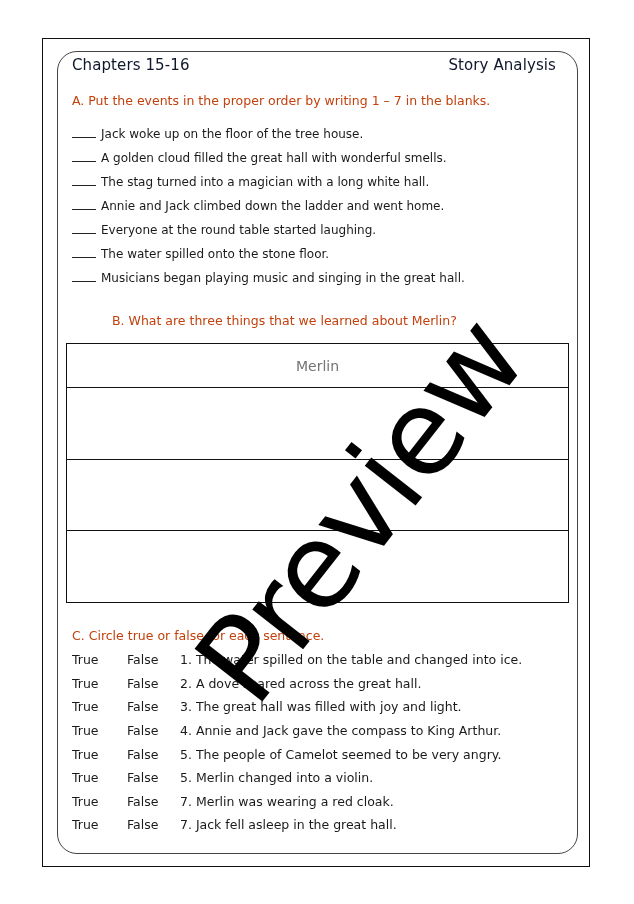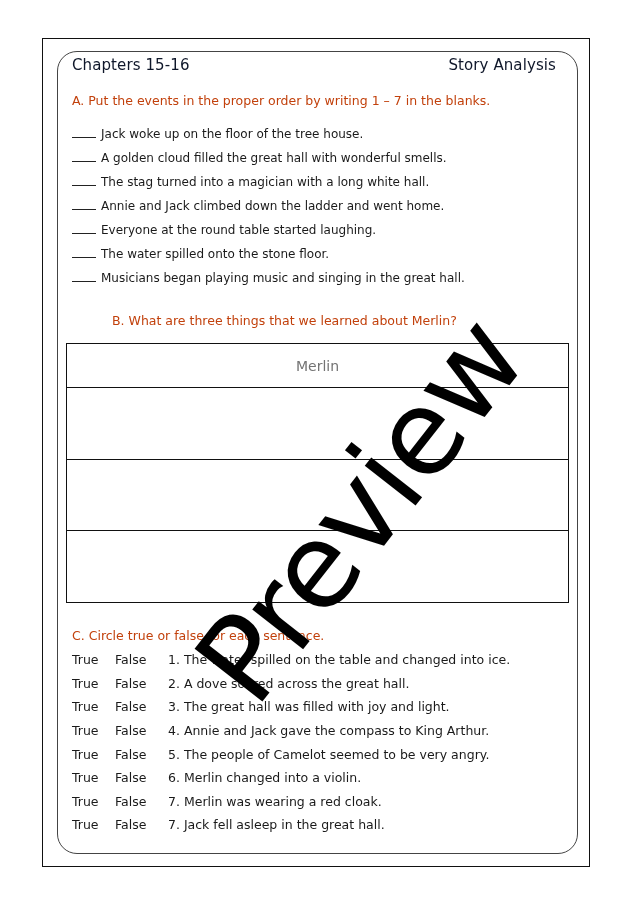--- a/index.html
+++ b/index.html
@@ -116,21 +116,21 @@
       list-style: none;
     }
     .tf-item {
       height: 23.6px;
       font-size: 12.5px;
       white-space: nowrap;
       display: flex;
       align-items: center;
     }
     .tf-true { width: 43px; display: inline-block; }
-    .tf-false { width: 53px; display: inline-block; }
+    .tf-false { width: 53px; display: inline-block; margin-left: 12px; }
 
     .watermark {
       position: absolute;
       left: 360px;
       top: 510px;
       transform: translate(-50%, -50%) rotate(-52deg);
       font-family: "DejaVu Sans", sans-serif;
       font-size: 118px;
       font-weight: normal;
       color: #000;
@@ -212,21 +212,21 @@
     <span>4. Annie and Jack gave the compass to King Arthur.</span>
   </li>
   <li class="tf-item">
     <span class="tf-true">True</span>
     <span class="tf-false">False</span>
     <span>5. The people of Camelot seemed to be very angry.</span>
   </li>
   <li class="tf-item">
     <span class="tf-true">True</span>
     <span class="tf-false">False</span>
-    <span>6. Merlin changed into a violin.</span>
+    <span>5. Merlin changed into a violin.</span>
   </li>
   <li class="tf-item">
     <span class="tf-true">True</span>
     <span class="tf-false">False</span>
     <span>7. Merlin was wearing a red cloak.</span>
   </li>
   <li class="tf-item">
     <span class="tf-true">True</span>
     <span class="tf-false">False</span>
     <span>7. Jack fell asleep in the great hall.</span>

